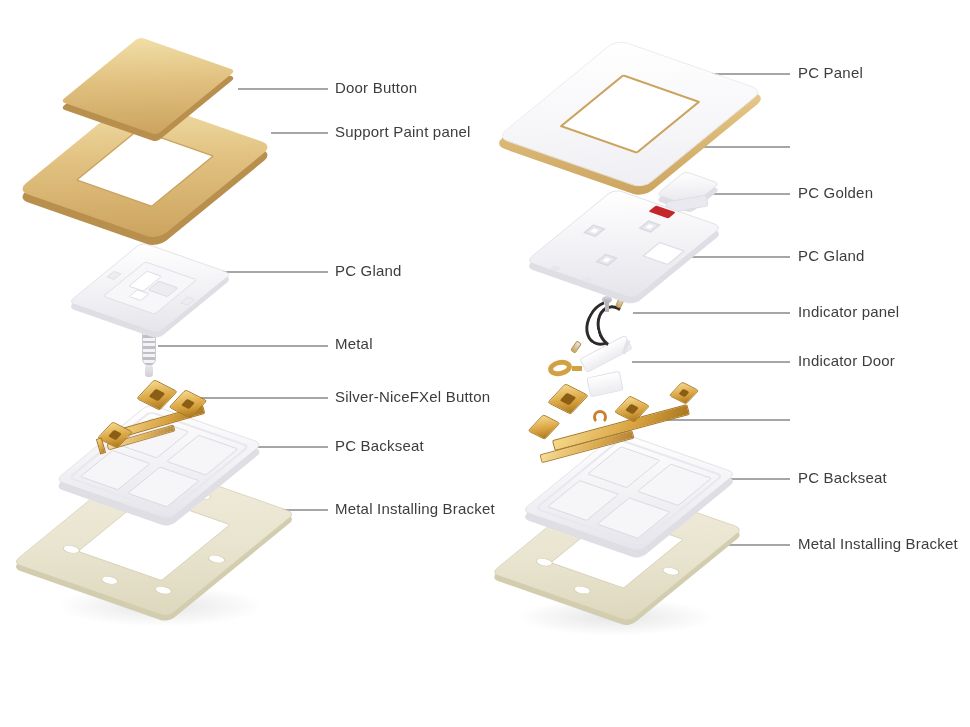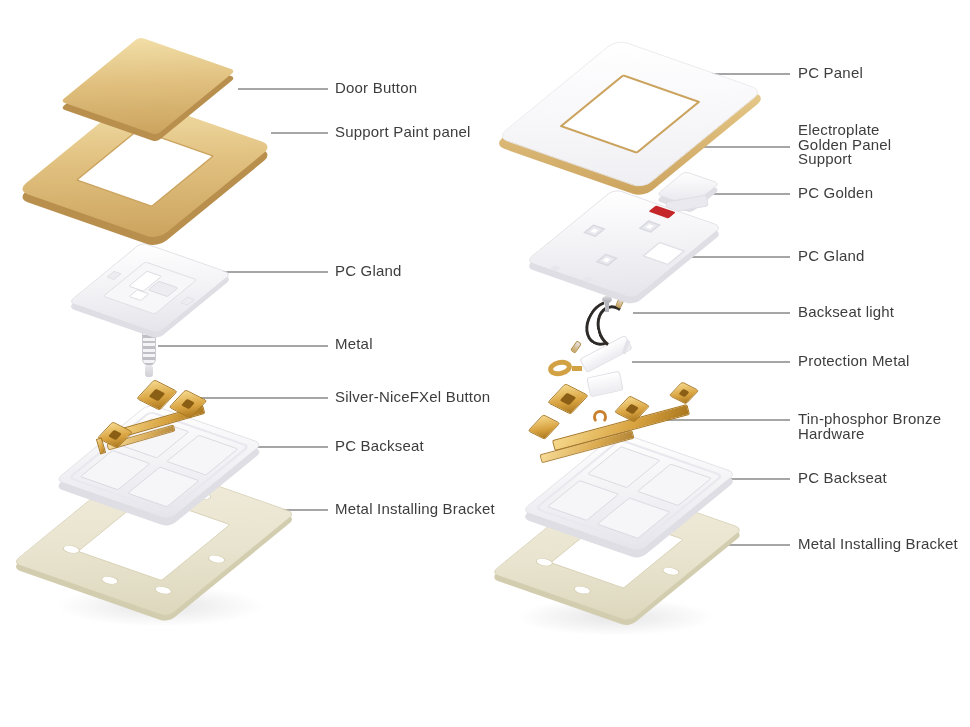--- a/index.html
+++ b/index.html
@@ -225,24 +225,20 @@
   <div class="leader" style="left:698px;top:146px;width:92px;"></div>
   <div class="leader" style="left:708px;top:193px;width:82px;"></div>
   <div class="leader" style="left:673px;top:256px;width:117px;"></div>
   <div class="leader" style="left:633px;top:312px;width:157px;"></div>
   <div class="leader" style="left:632px;top:361px;width:158px;"></div>
   <div class="leader" style="left:667px;top:419px;width:123px;"></div>
   <div class="leader" style="left:705px;top:478px;width:85px;"></div>
   <div class="leader" style="left:707px;top:544px;width:83px;"></div>
 
   <div class="lbl" style="left:798px;top:66px;">PC Panel</div>
-  <div class="lbl" style="left:798px;top:123px;">Electroplate
-Golden Panel
-Support</div>
   <div class="lbl" style="left:798px;top:186px;">PC Golden</div>
   <div class="lbl" style="left:798px;top:249px;">PC Gland</div>
-  <div class="lbl" style="left:798px;top:305px;">Backseat light</div>
-  <div class="lbl" style="left:798px;top:354px;">Protection Metal</div>
-  <div class="lbl" style="left:798px;top:412px;">Tin-phosphor Bronze Hardware</div>
+  <div class="lbl" style="left:798px;top:305px;">Indicator panel</div>
+  <div class="lbl" style="left:798px;top:354px;">Indicator Door</div>
   <div class="lbl" style="left:798px;top:471px;">PC Backseat</div>
   <div class="lbl" style="left:798px;top:537px;">Metal Installing Bracket</div>
 
 </div>
 
 </body></html>

